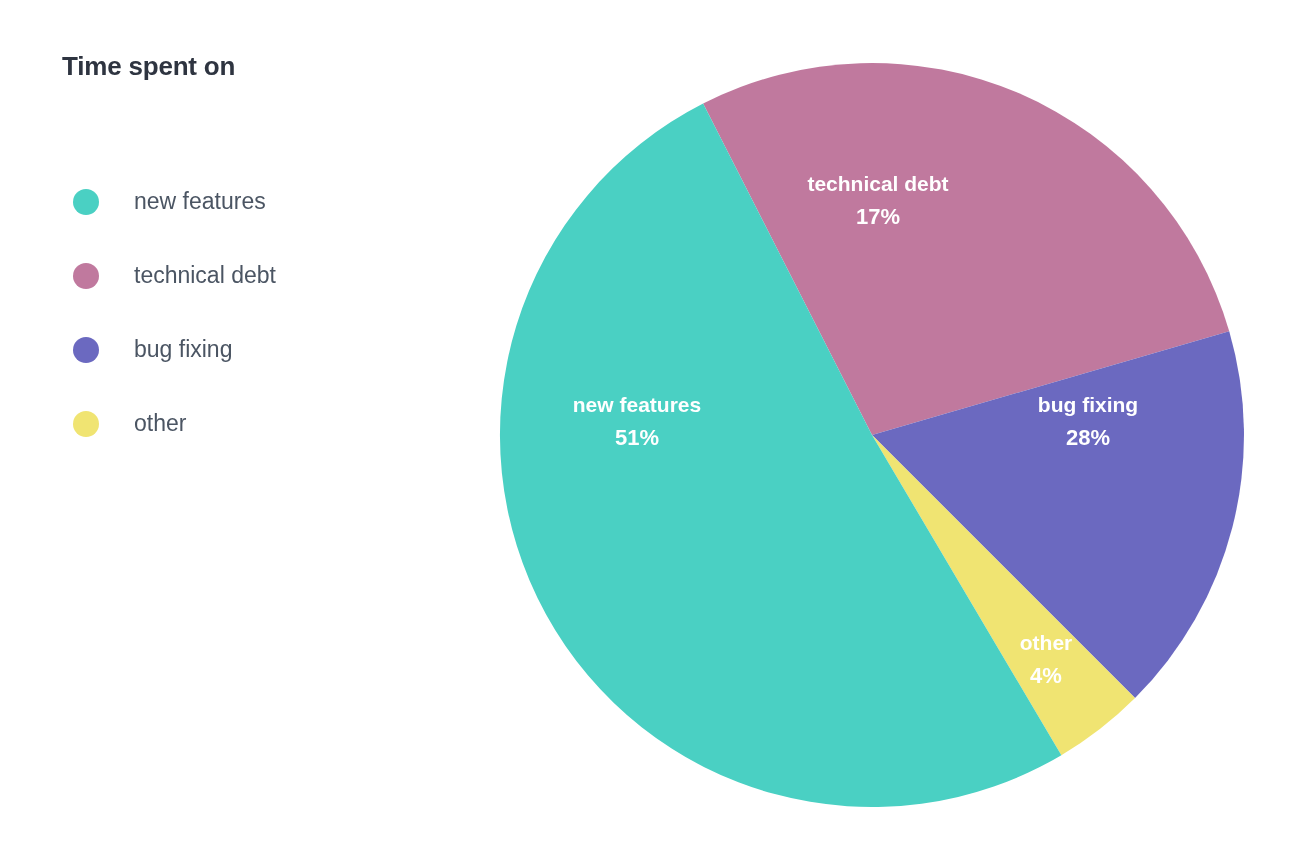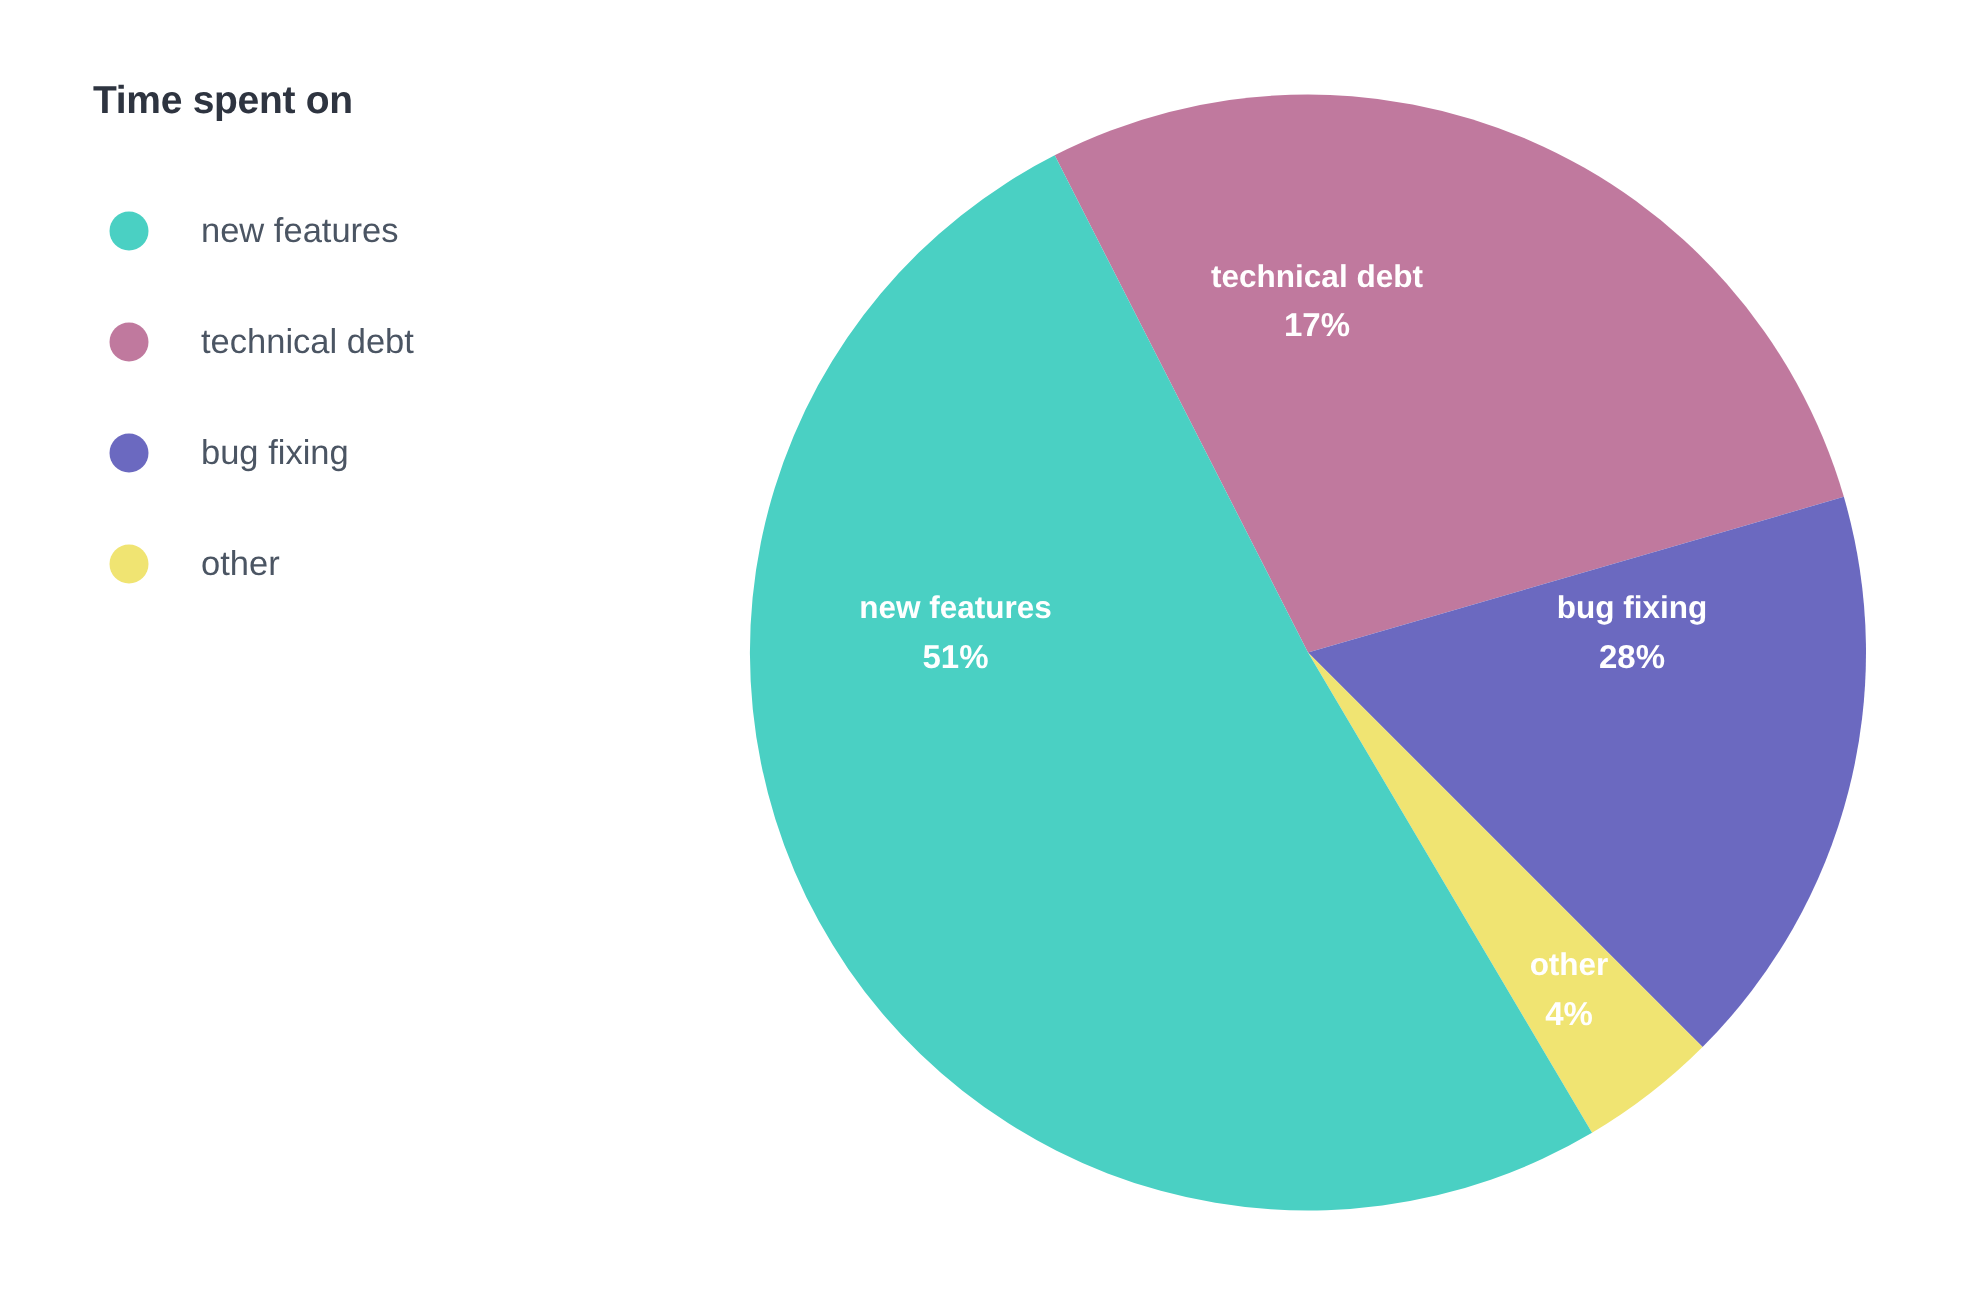--- a/index.html
+++ b/index.html
@@ -29,21 +29,21 @@
     left: 62px;
     top: 52px;
     width: 380px;
   }
   .legend-title {
     font-size: 26px;
     font-weight: bold;
     color: #2e3440;
     letter-spacing: -0.2px;
     line-height: 1.1;
-    margin: 0 0 36px 0;
+    margin: 0 0 84px 0;
     white-space: nowrap;
   }
   .legend-items {
     display: flex;
     flex-direction: column;
   }
   .legend-item {
     display: flex;
     align-items: center;
     height: 74px;

